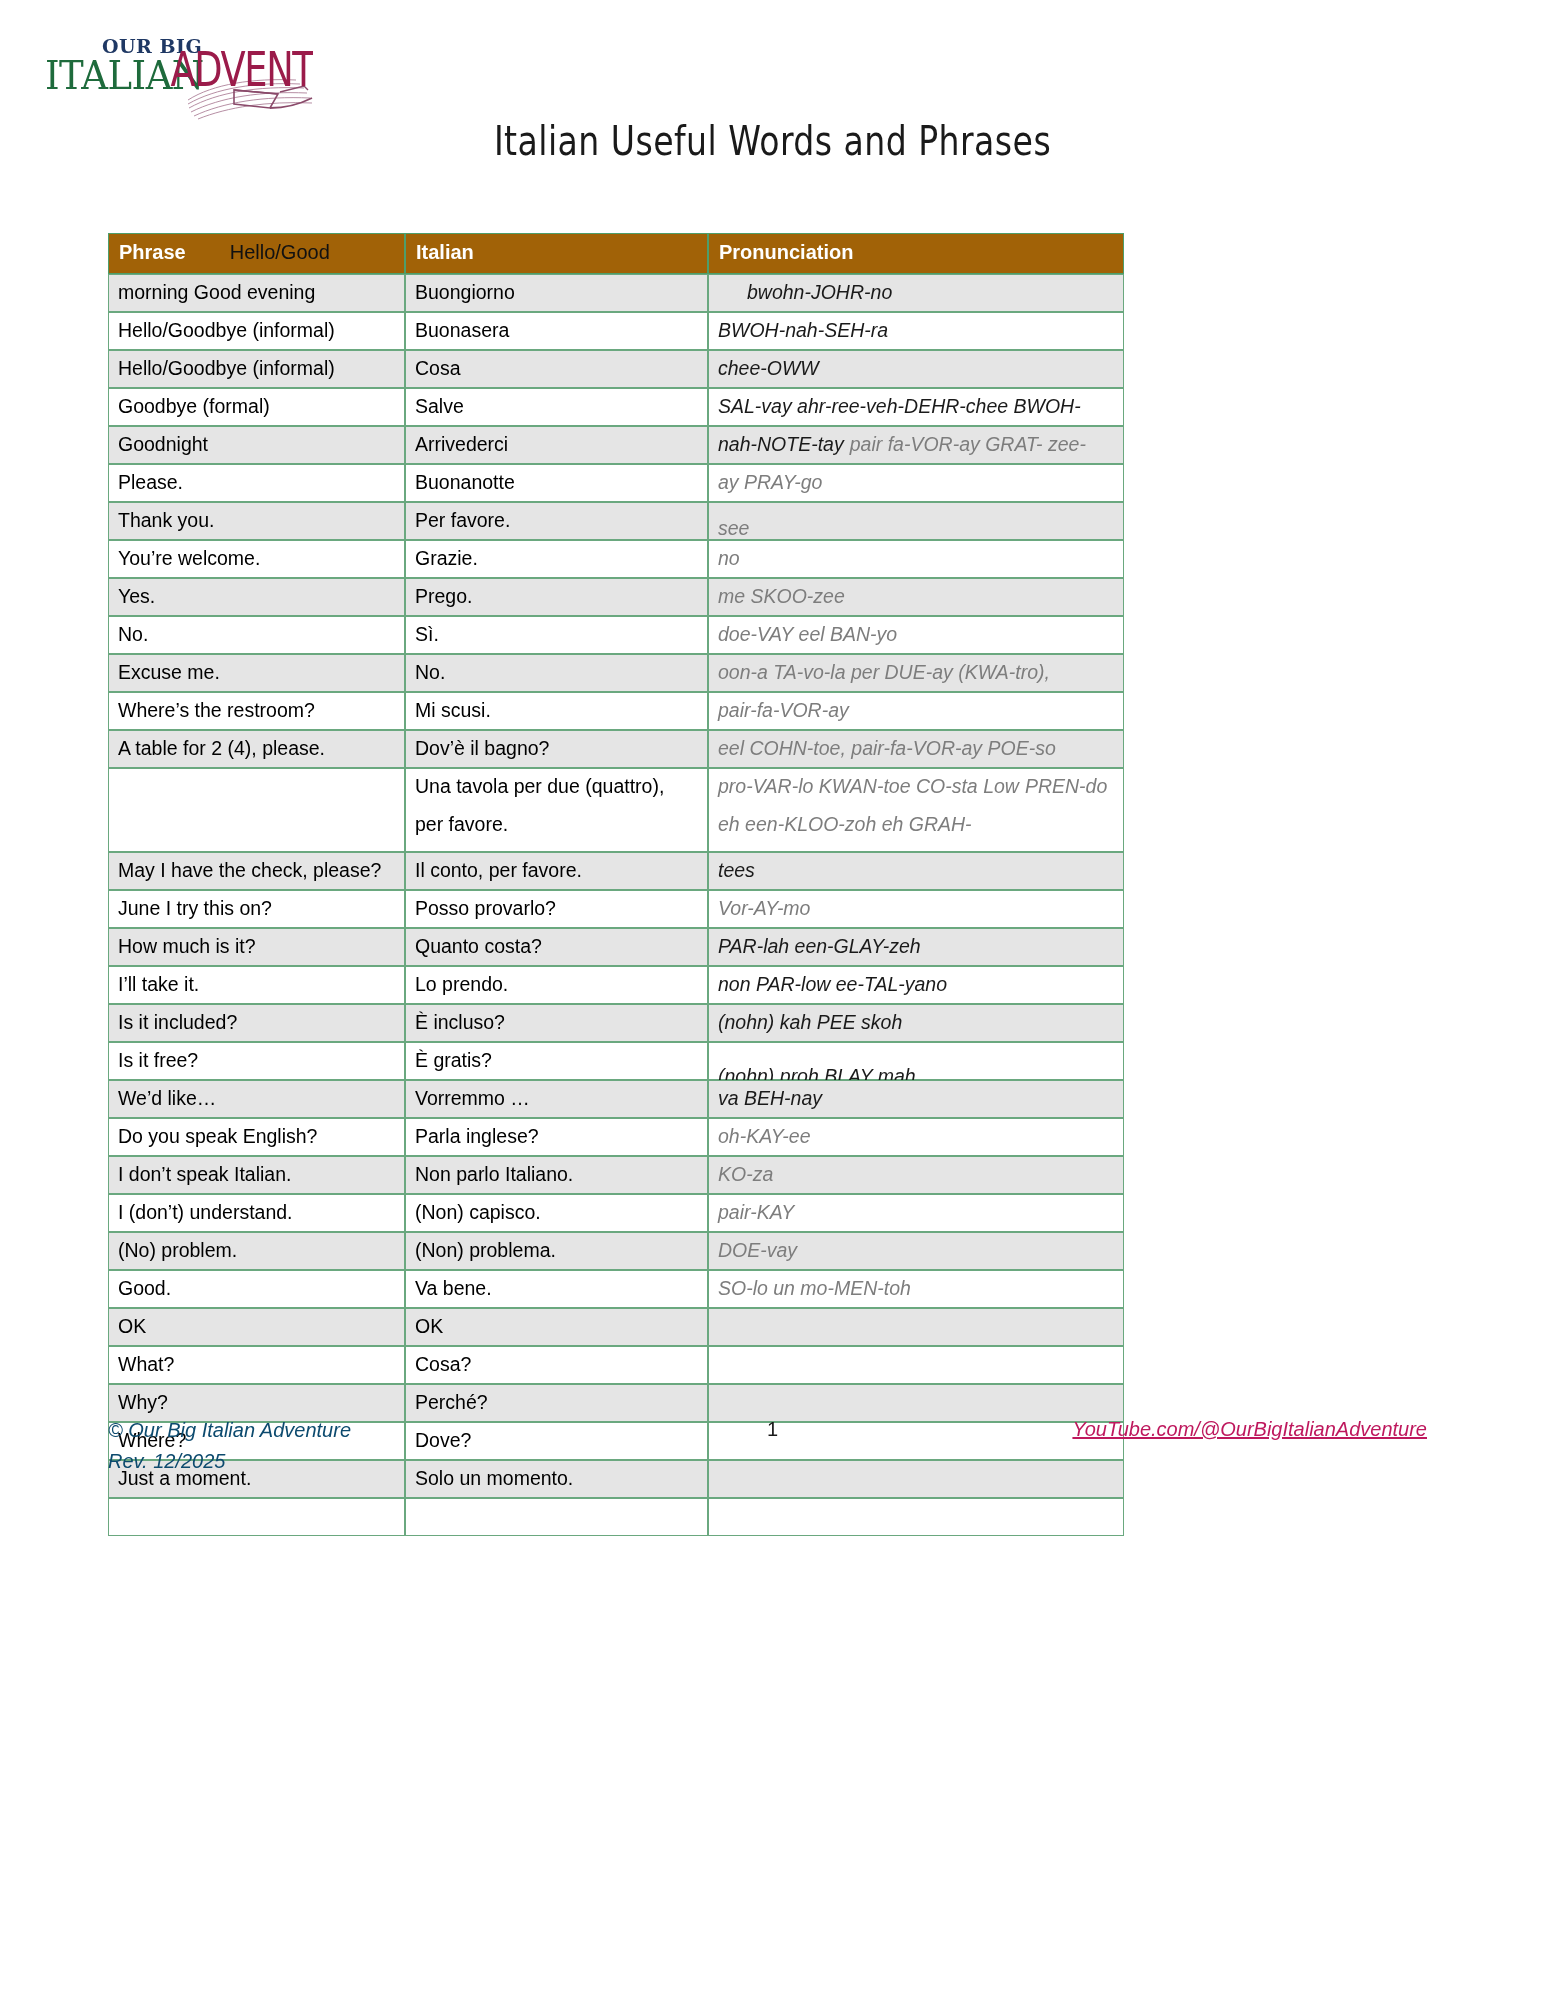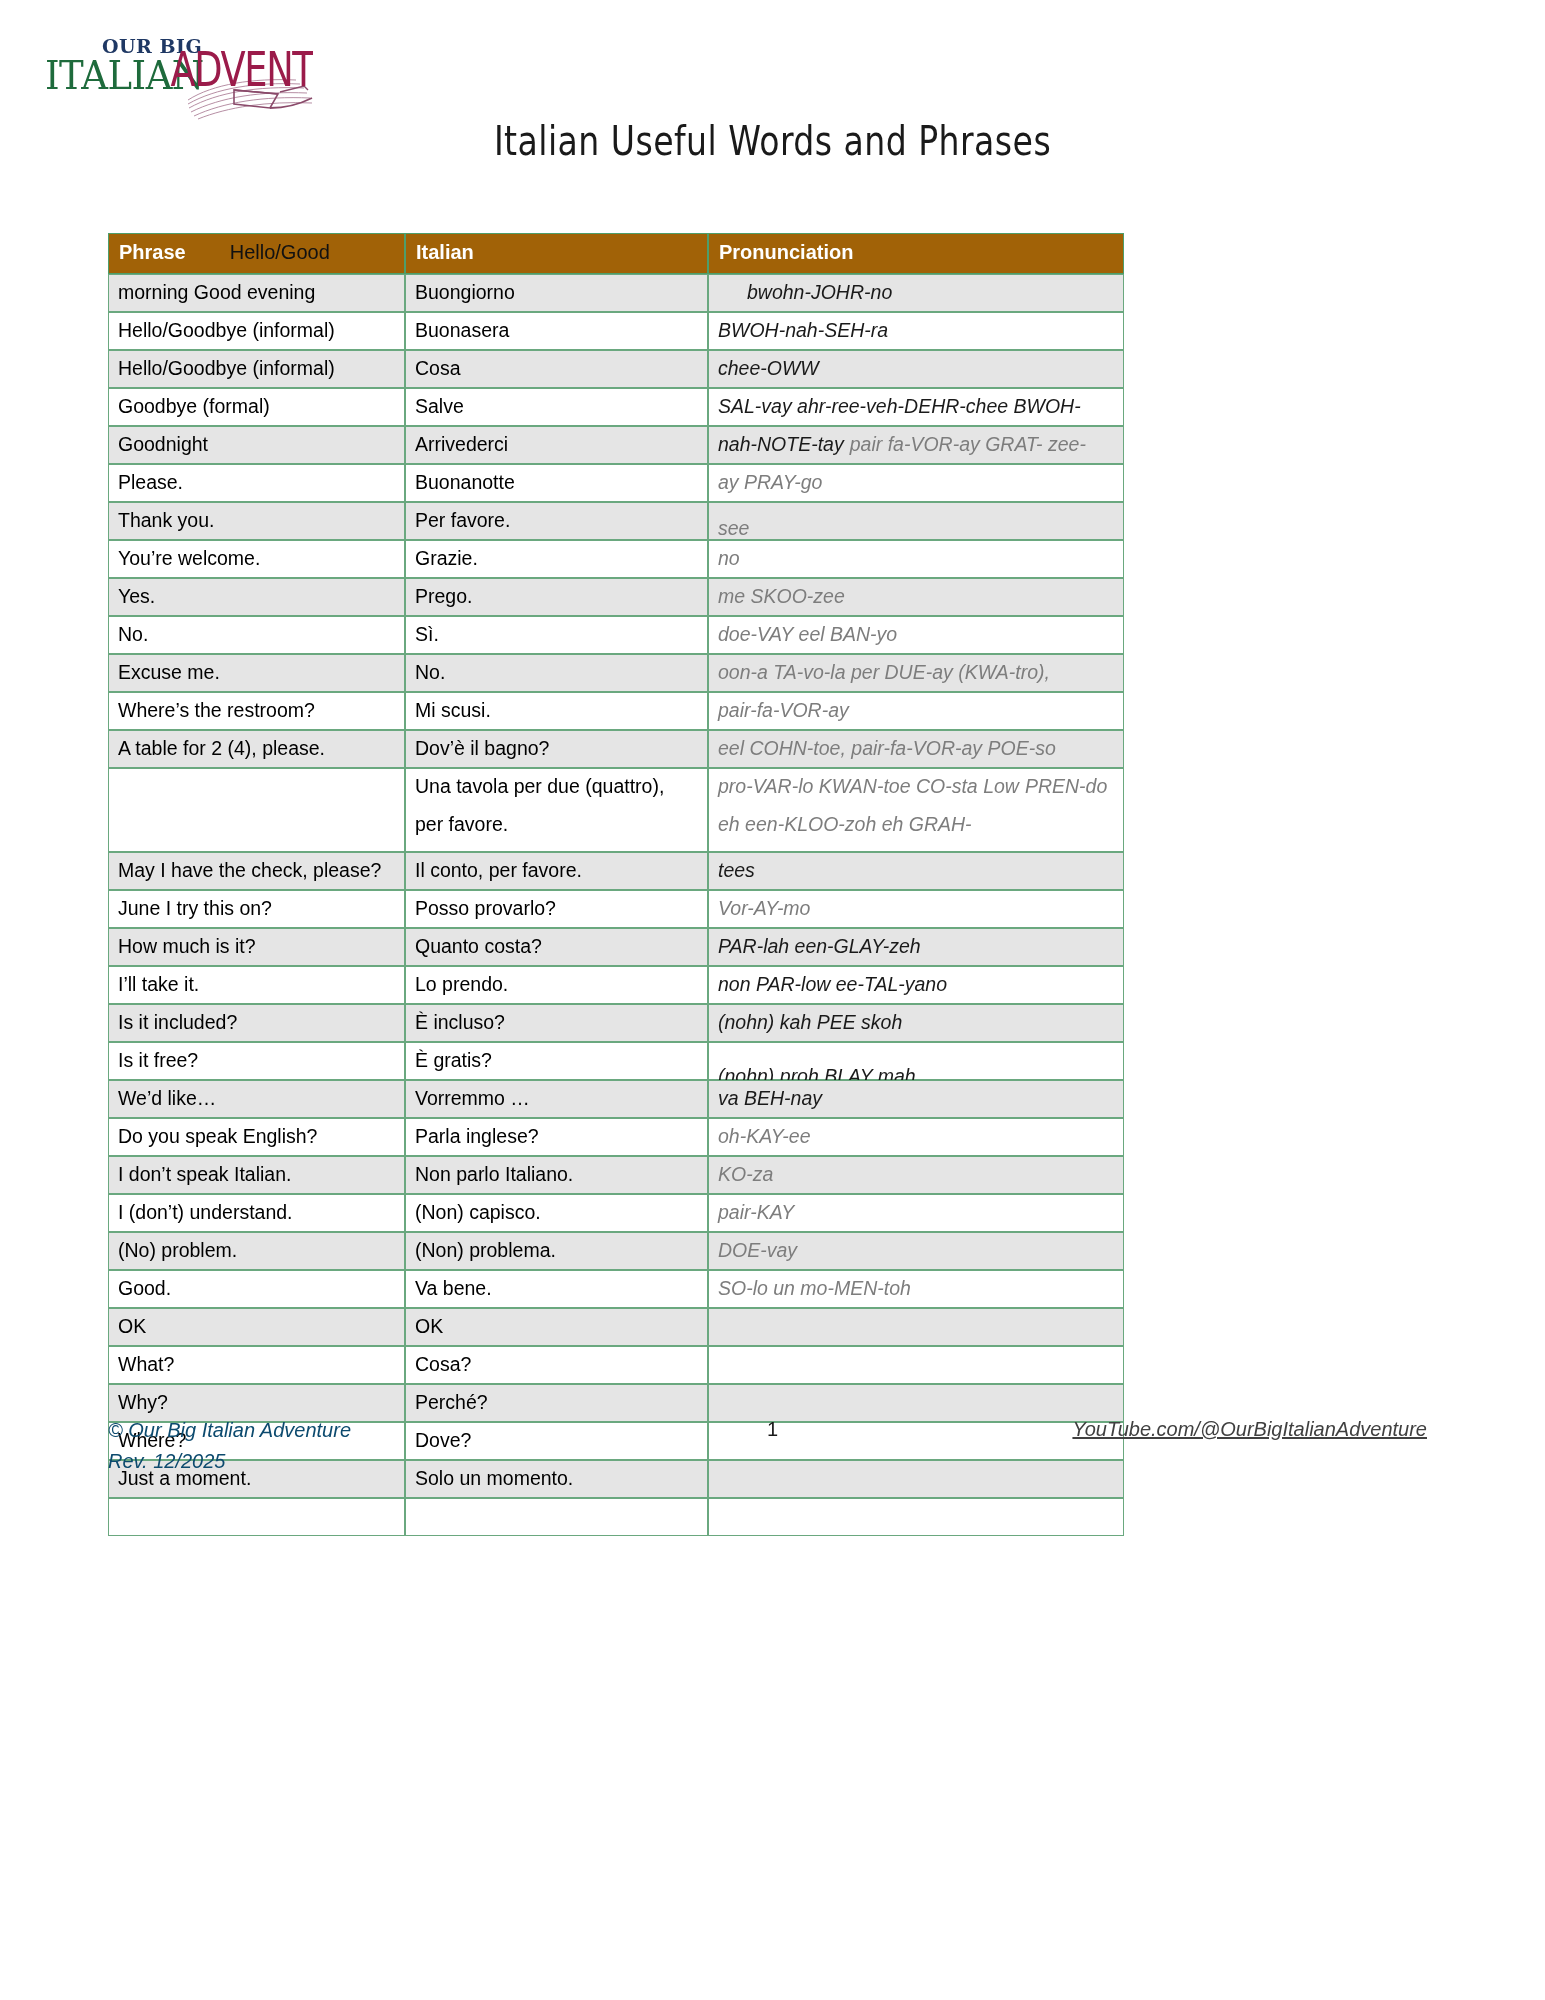--- a/index.html
+++ b/index.html
@@ -89,21 +89,21 @@
     position:absolute;left:108px;top:0;
     font-style:italic;font-size:20px;line-height:1.55;color:#0c4a6e;
   }
   .footer .center{
     position:absolute;left:0;top:3px;width:1545px;text-align:center;
     font-size:20px;color:#1a1a1a;
   }
   .footer .right{
     position:absolute;right:118px;top:3px;
     font-style:italic;font-size:20px;
-    color:#404040;
+    color:#be185d;
     text-decoration:underline;
   }
 </style>
 </head>
 <body>
 
 <div class="page">
 
   <div class="logo">
     <svg width="275" height="95" viewBox="0 0 275 95" xmlns="http://www.w3.org/2000/svg" aria-hidden="true">

